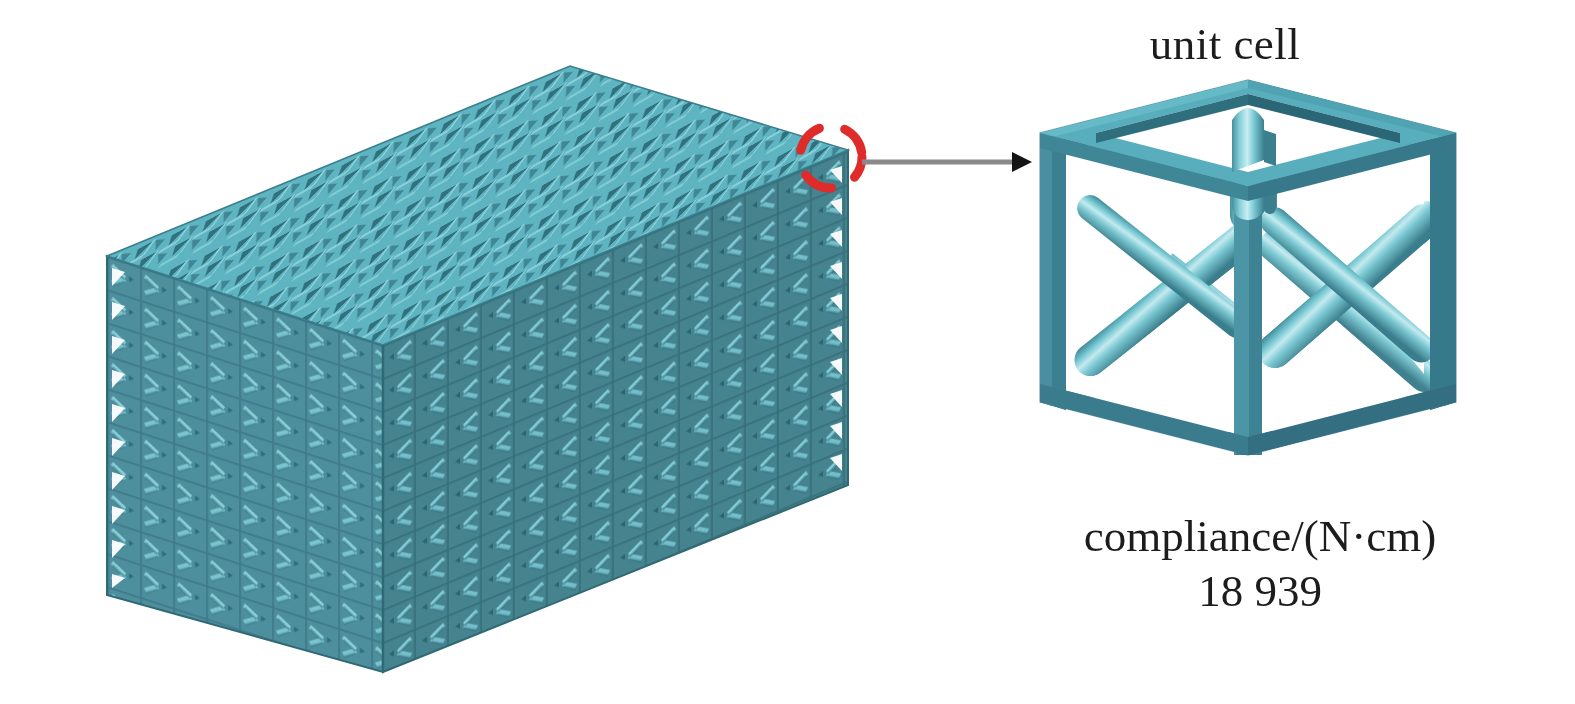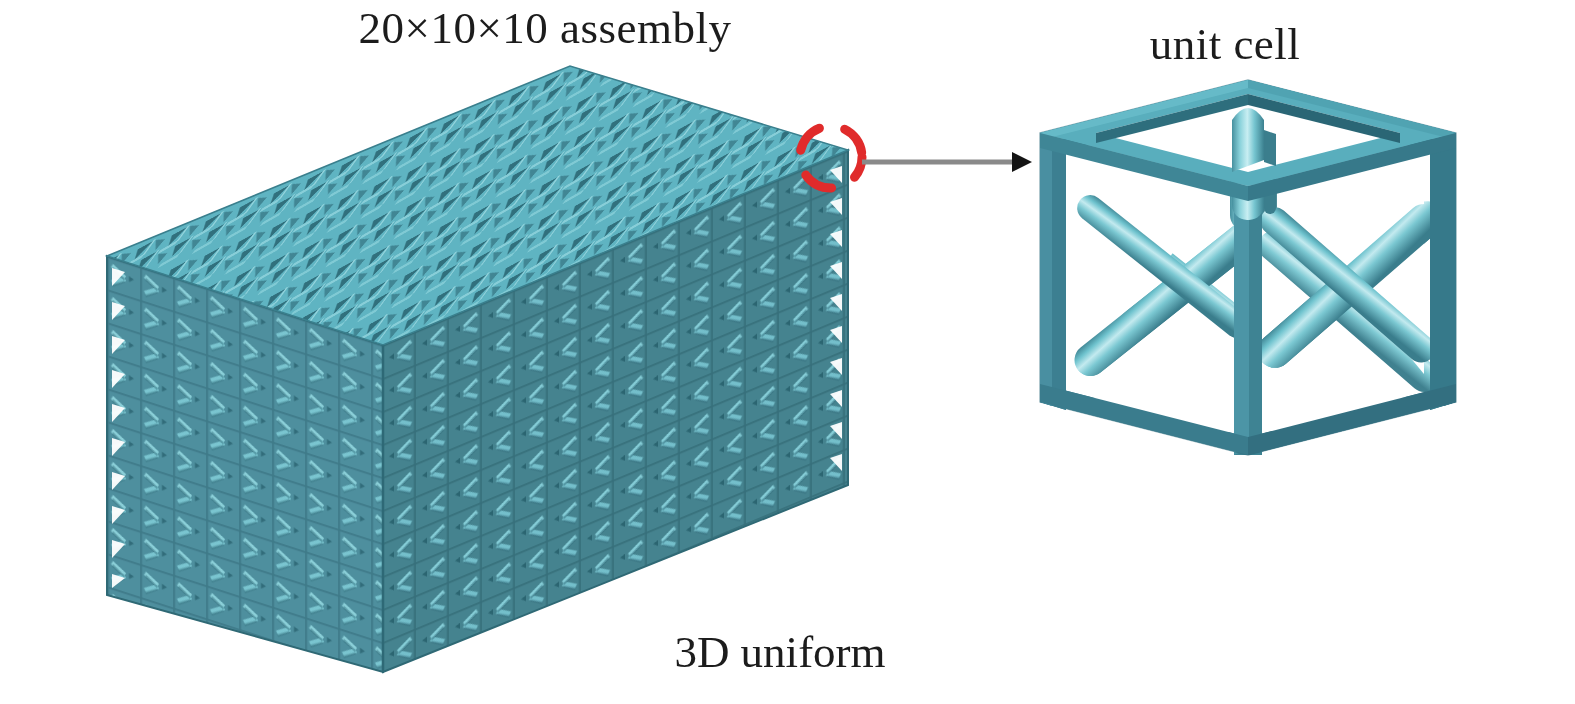--- a/index.html
+++ b/index.html
@@ -66,26 +66,28 @@
     top: 0;
     width: 1575px;
     height: 704px;
   }
 </style>
 </head>
 <body>
 
 <div id="figure-root">
 
-  <div class="fig-label" id="assembly-title">20×10×10 assembly</div>
 
   <div class="fig-label" id="unitcell-title">unit cell</div>
 
-  <div class="fig-label" id="assembly-caption">3D uniform</div>
-
+
+  <div class="fig-label" id="compliance-block">
+    <span>compliance/(N·cm)</span>
+    <span id="compliance-value">18 939</span>
+  </div>
 
   <svg class="svg-layer" viewBox="0 0 1575 704">
     <defs>
 
       <linearGradient id="strutGradDiag" x1="0" y1="0" x2="0.4" y2="1">
         <stop offset="0%" stop-color="#3C8190"></stop>
         <stop offset="22%" stop-color="#6FC3CE"></stop>
         <stop offset="42%" stop-color="#C3EAEF"></stop>
         <stop offset="62%" stop-color="#7BC8D2"></stop>
         <stop offset="100%" stop-color="#3A7D8C"></stop>

